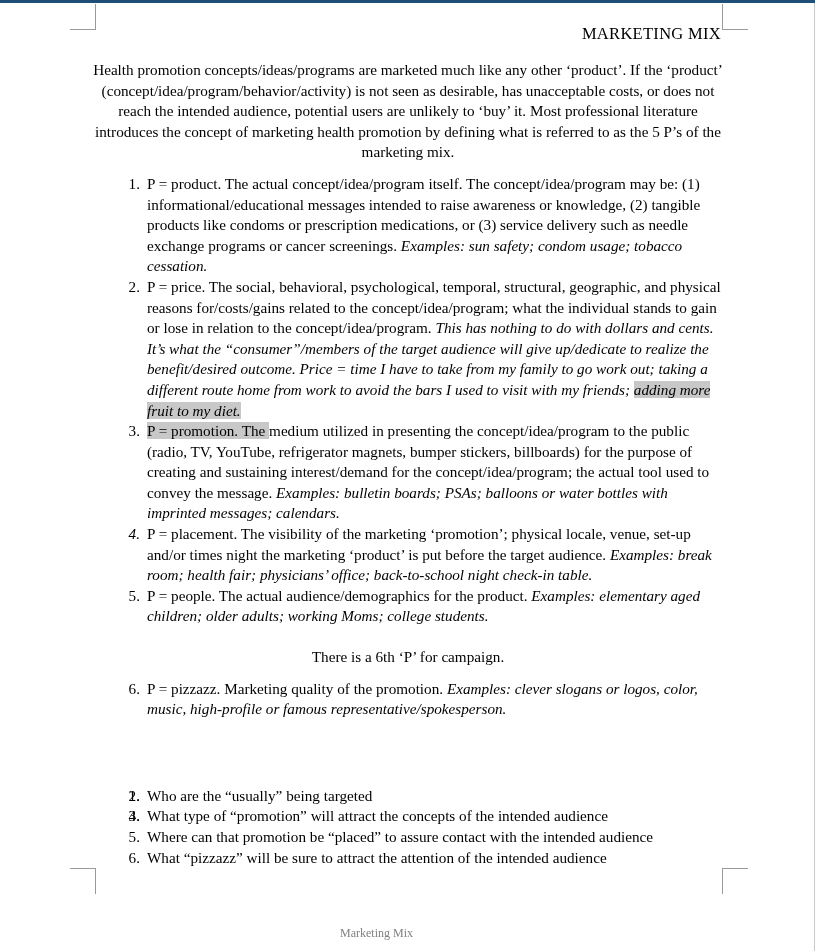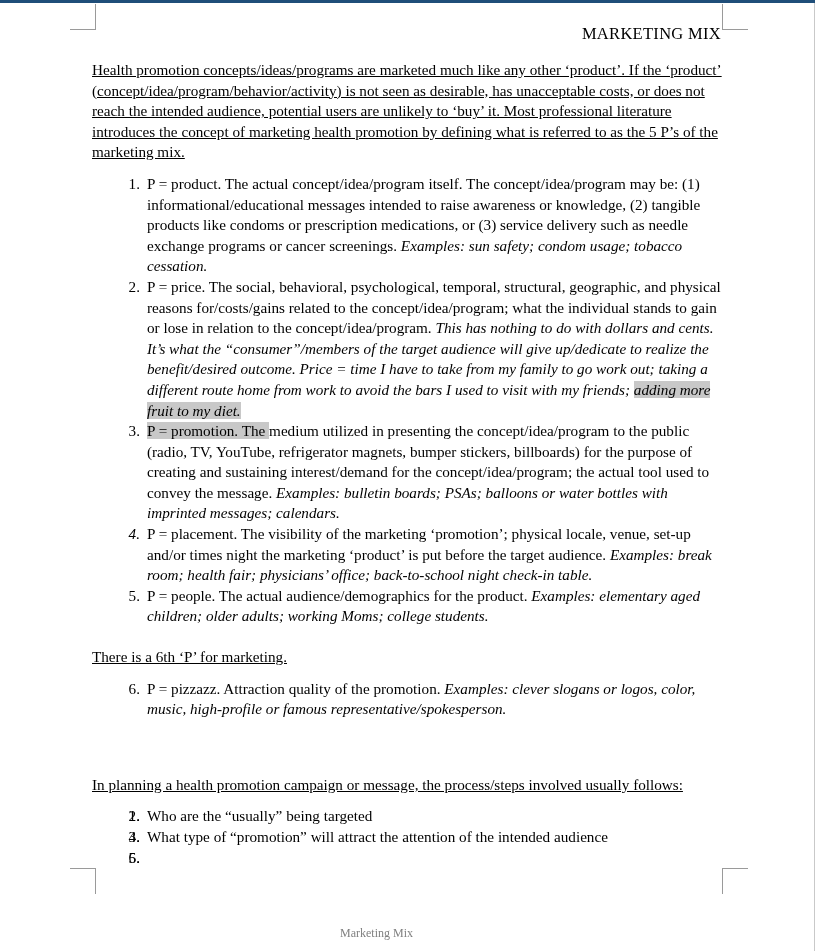--- a/index.html
+++ b/index.html
@@ -77,22 +77,21 @@
     position: absolute;
     top: 60px;
     left: 92px;
     width: 632px;
   }
 
   p.para {
     margin: 0 0 0 0;
     font-size: 15.2px;
     line-height: 20.6px;
-    text-align: left;
-    text-decoration: underline;
+    text-align: center;
   }
 
   ol.roman-list {
     margin: 0;
     padding: 0 0 0 55px;
     font-size: 15.2px;
     line-height: 20.6px;
     list-style: none;
   }
   ol.roman-list > li {
@@ -162,38 +161,37 @@
   <ol class="roman-list" id="mix-list">
       <li><span class="marker">1.</span><span>P = product.  The actual concept/idea/program itself.  The concept/idea/program may be: (1) informational/educational messages intended to raise awareness or knowledge, (2) tangible products like condoms or prescription medications, or (3) service delivery such as needle exchange programs or cancer screenings. </span><em>Examples: sun safety; condom usage; tobacco cessation.</em></li>
       <li><span class="marker">2.</span><span>P = price.  The social, behavioral, psychological, temporal, structural, geographic, and physical reasons for/costs/gains related to the concept/idea/program; what the individual stands to gain or lose in relation to the concept/idea/program.  </span><em>This has nothing to do with dollars and cents. It’s what the “consumer”/members of the target audience will give up/dedicate to realize the benefit/desired outcome.  Price = time I have to take from my family to go work out; taking a different route home from work to avoid the bars I used to visit with my friends; </em><em class="hl">adding more fruit to my diet.</em></li>
       <li><span class="marker">3.</span><span class="hl">P = promotion.  The </span><span>medium utilized in presenting the concept/idea/program to the public (radio, TV, YouTube, refrigerator magnets, bumper stickers, billboards) for the purpose of creating and sustaining interest/demand for the concept/idea/program; the actual tool used to convey the message.  </span><em>Examples: bulletin boards; PSAs; balloons or water bottles with imprinted messages; calendars.</em></li>
       <li><span class="marker italic-marker">4.</span><span>P = placement.  The visibility of the marketing ‘promotion’; physical locale, venue, set-up and/or times night the marketing ‘product’ is put before the target audience.  </span><em>Examples: break room; health fair; physicians’ office; back-to-school night check-in table.</em></li>
       <li><span class="marker">5.</span><span>P = people.  The actual audience/demographics for the product.  </span><em>Examples: elementary aged children; older adults; working Moms; college students.</em></li>
     </ol>
 
   <div class="spacer-md"></div>
 
-  <p class="para">There is a 6th ‘P’ for marketing.</p>
+  <p class="para">There is a 6th ‘P’ for campaign.</p>
 
   <div class="spacer-sm"></div>
 
   <ol class="roman-list" id="sixth-p-list">
-      <li><span class="marker">6.</span><span>P = pizzazz.  Attraction quality of the promotion.  </span><em>Examples: clever slogans or logos, color, music, high-profile or famous representative/spokesperson.</em></li>
+      <li><span class="marker">6.</span><span>P = pizzazz.  Marketing quality of the promotion.  </span><em>Examples: clever slogans or logos, color, music, high-profile or famous representative/spokesperson.</em></li>
     </ol>
 
   <div class="spacer-lg"></div>
 
-  <p class="para">In planning a health promotion campaign or message, the process/steps involved usually follows:</p>
 
   <div class="spacer-sm"></div>
 
   <ol class="roman-list" id="planning-list">
       <li><span class="marker">1.</span></li>
       <li><span class="marker">2.</span><span>Who are the “usually” being targeted</span></li>
       <li><span class="marker">3.</span></li>
-      <li><span class="marker">4.</span><span>What type of “promotion” will attract the attention of the intended audience</span></li>
-      <li><span class="marker">5.</span></li>
-      <li><span class="marker">6.</span></li>
+      <li><span class="marker">4.</span><span>What type of “promotion” will attract the concepts of the intended audience</span></li>
+      <li><span class="marker">5.</span><span>Where can that promotion be “placed” to assure contact with the intended audience</span></li>
+      <li><span class="marker">6.</span><span>What “pizzazz” will be sure to attract the attention of the intended audience</span></li>
     </ol>
 
 </div>
 
 <div id="doc-footer">Marketing Mix</div>
 
 </body></html>

